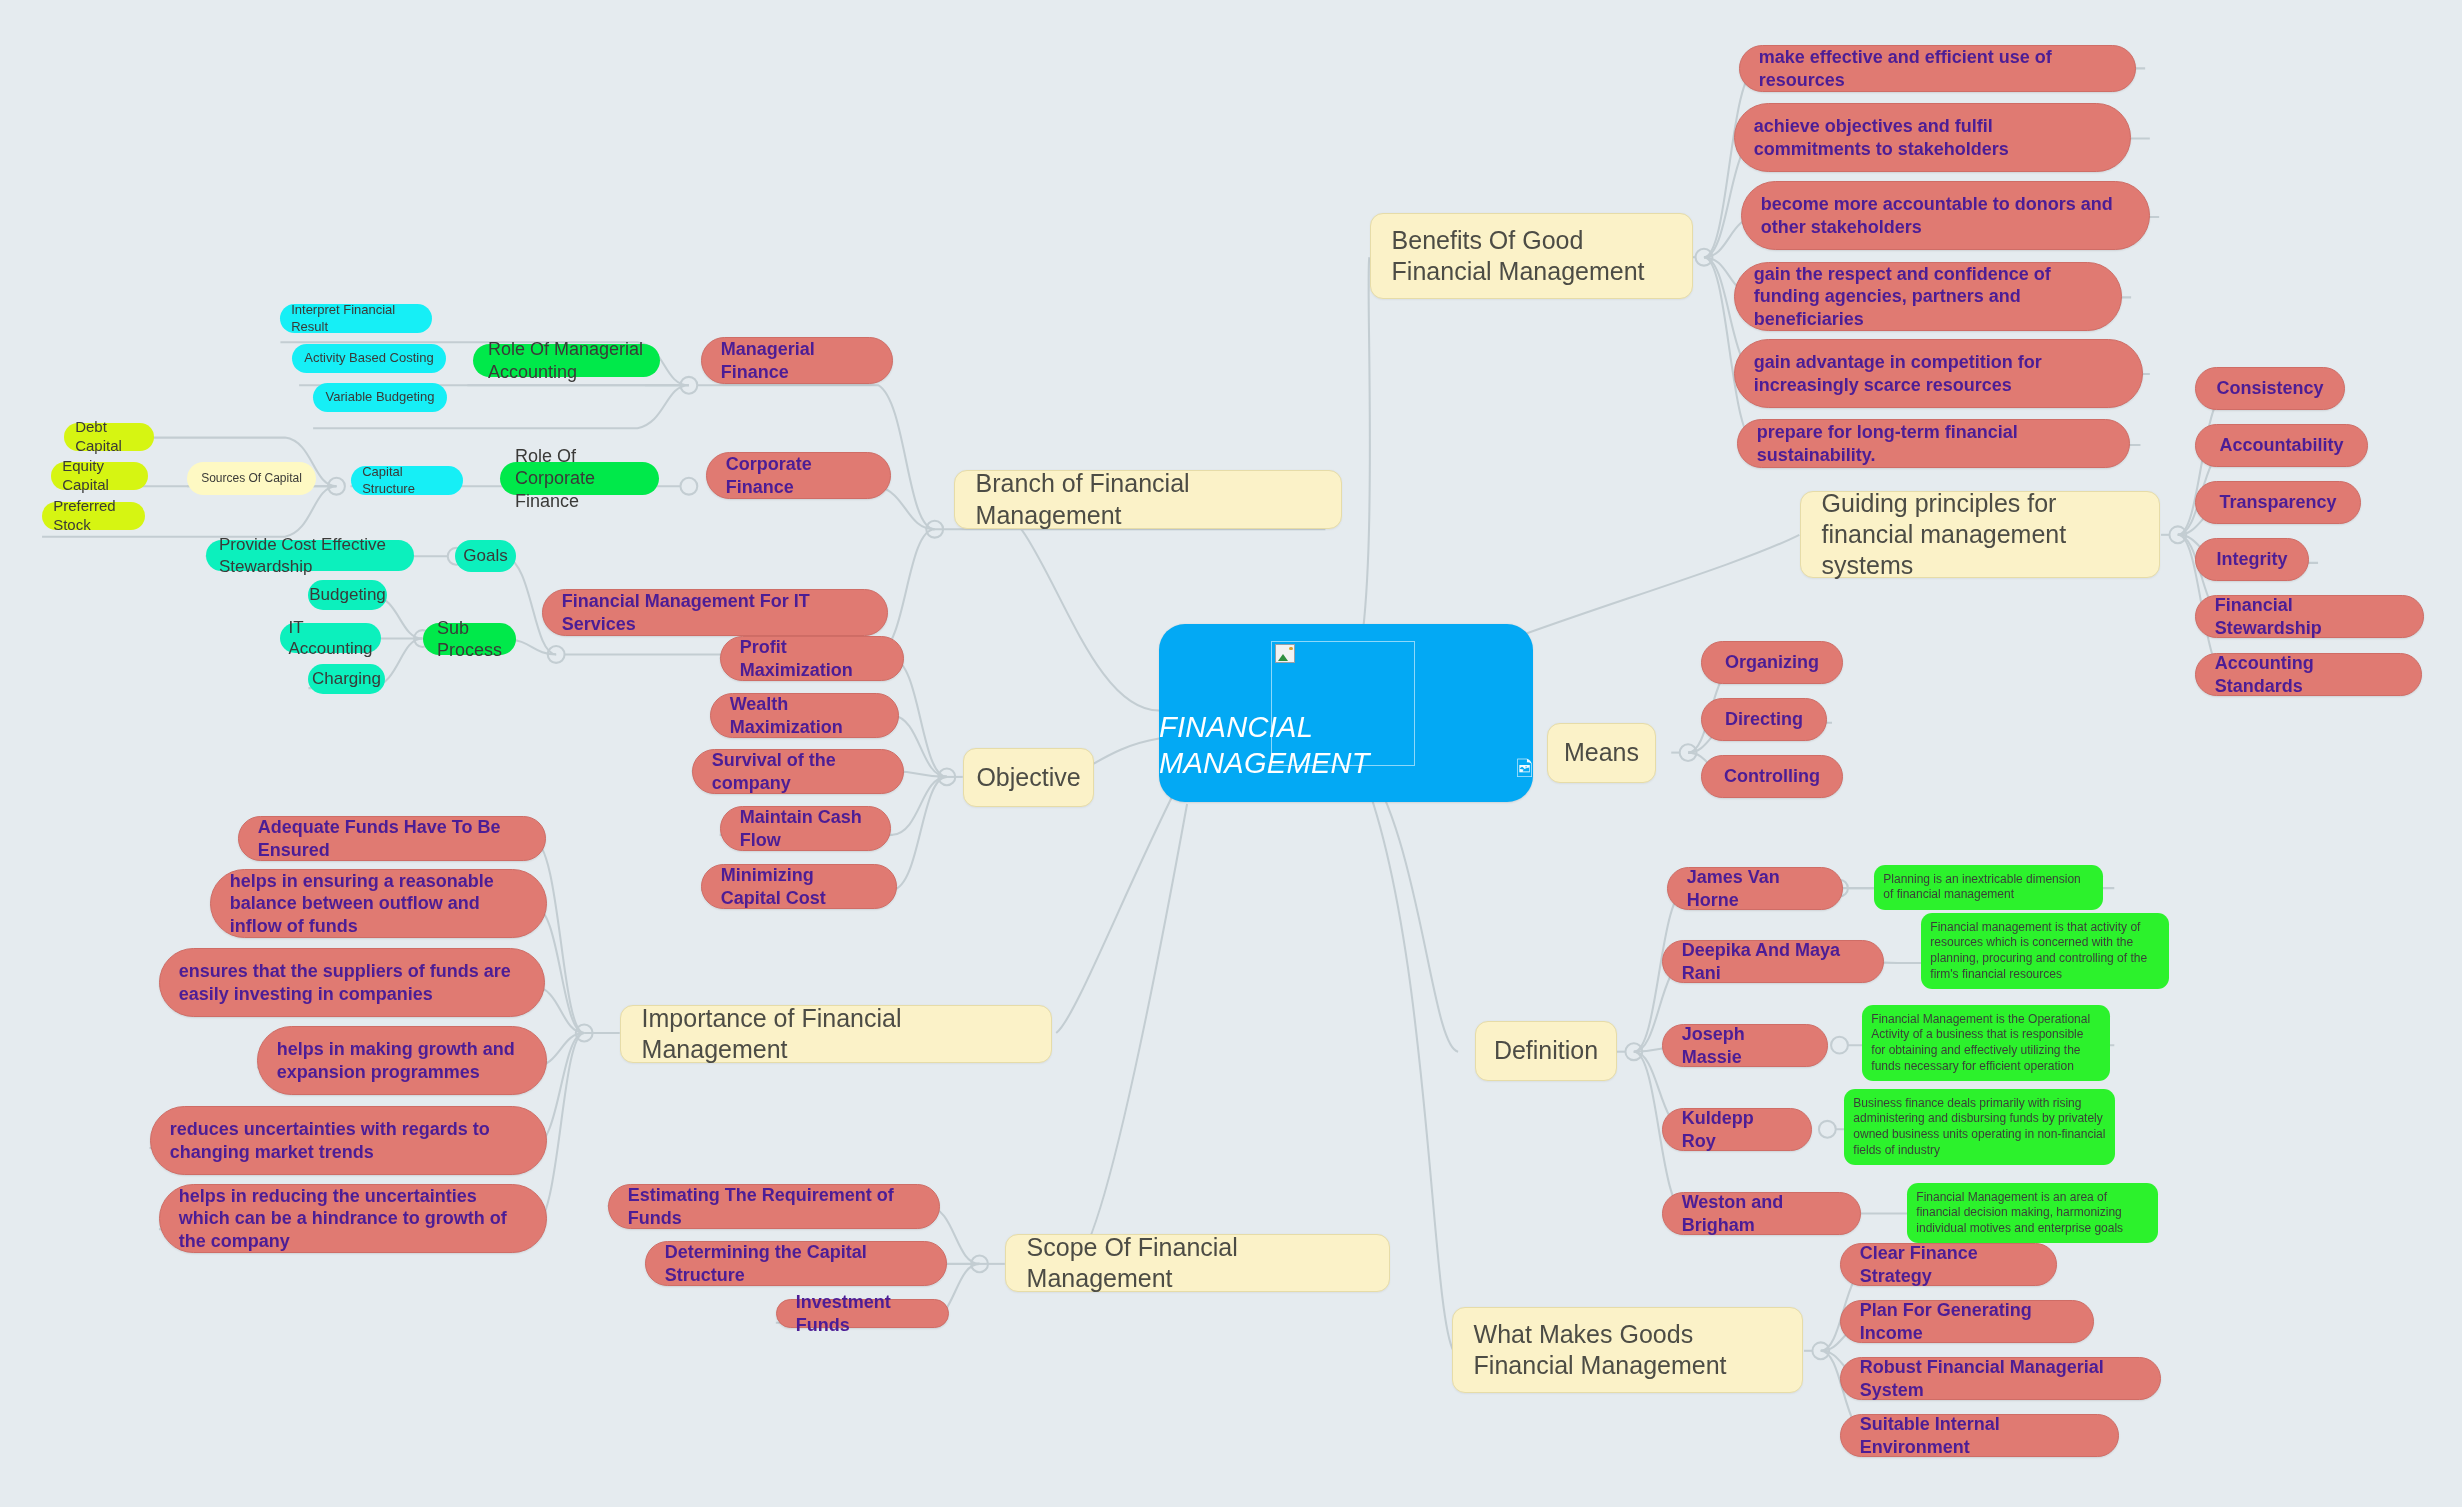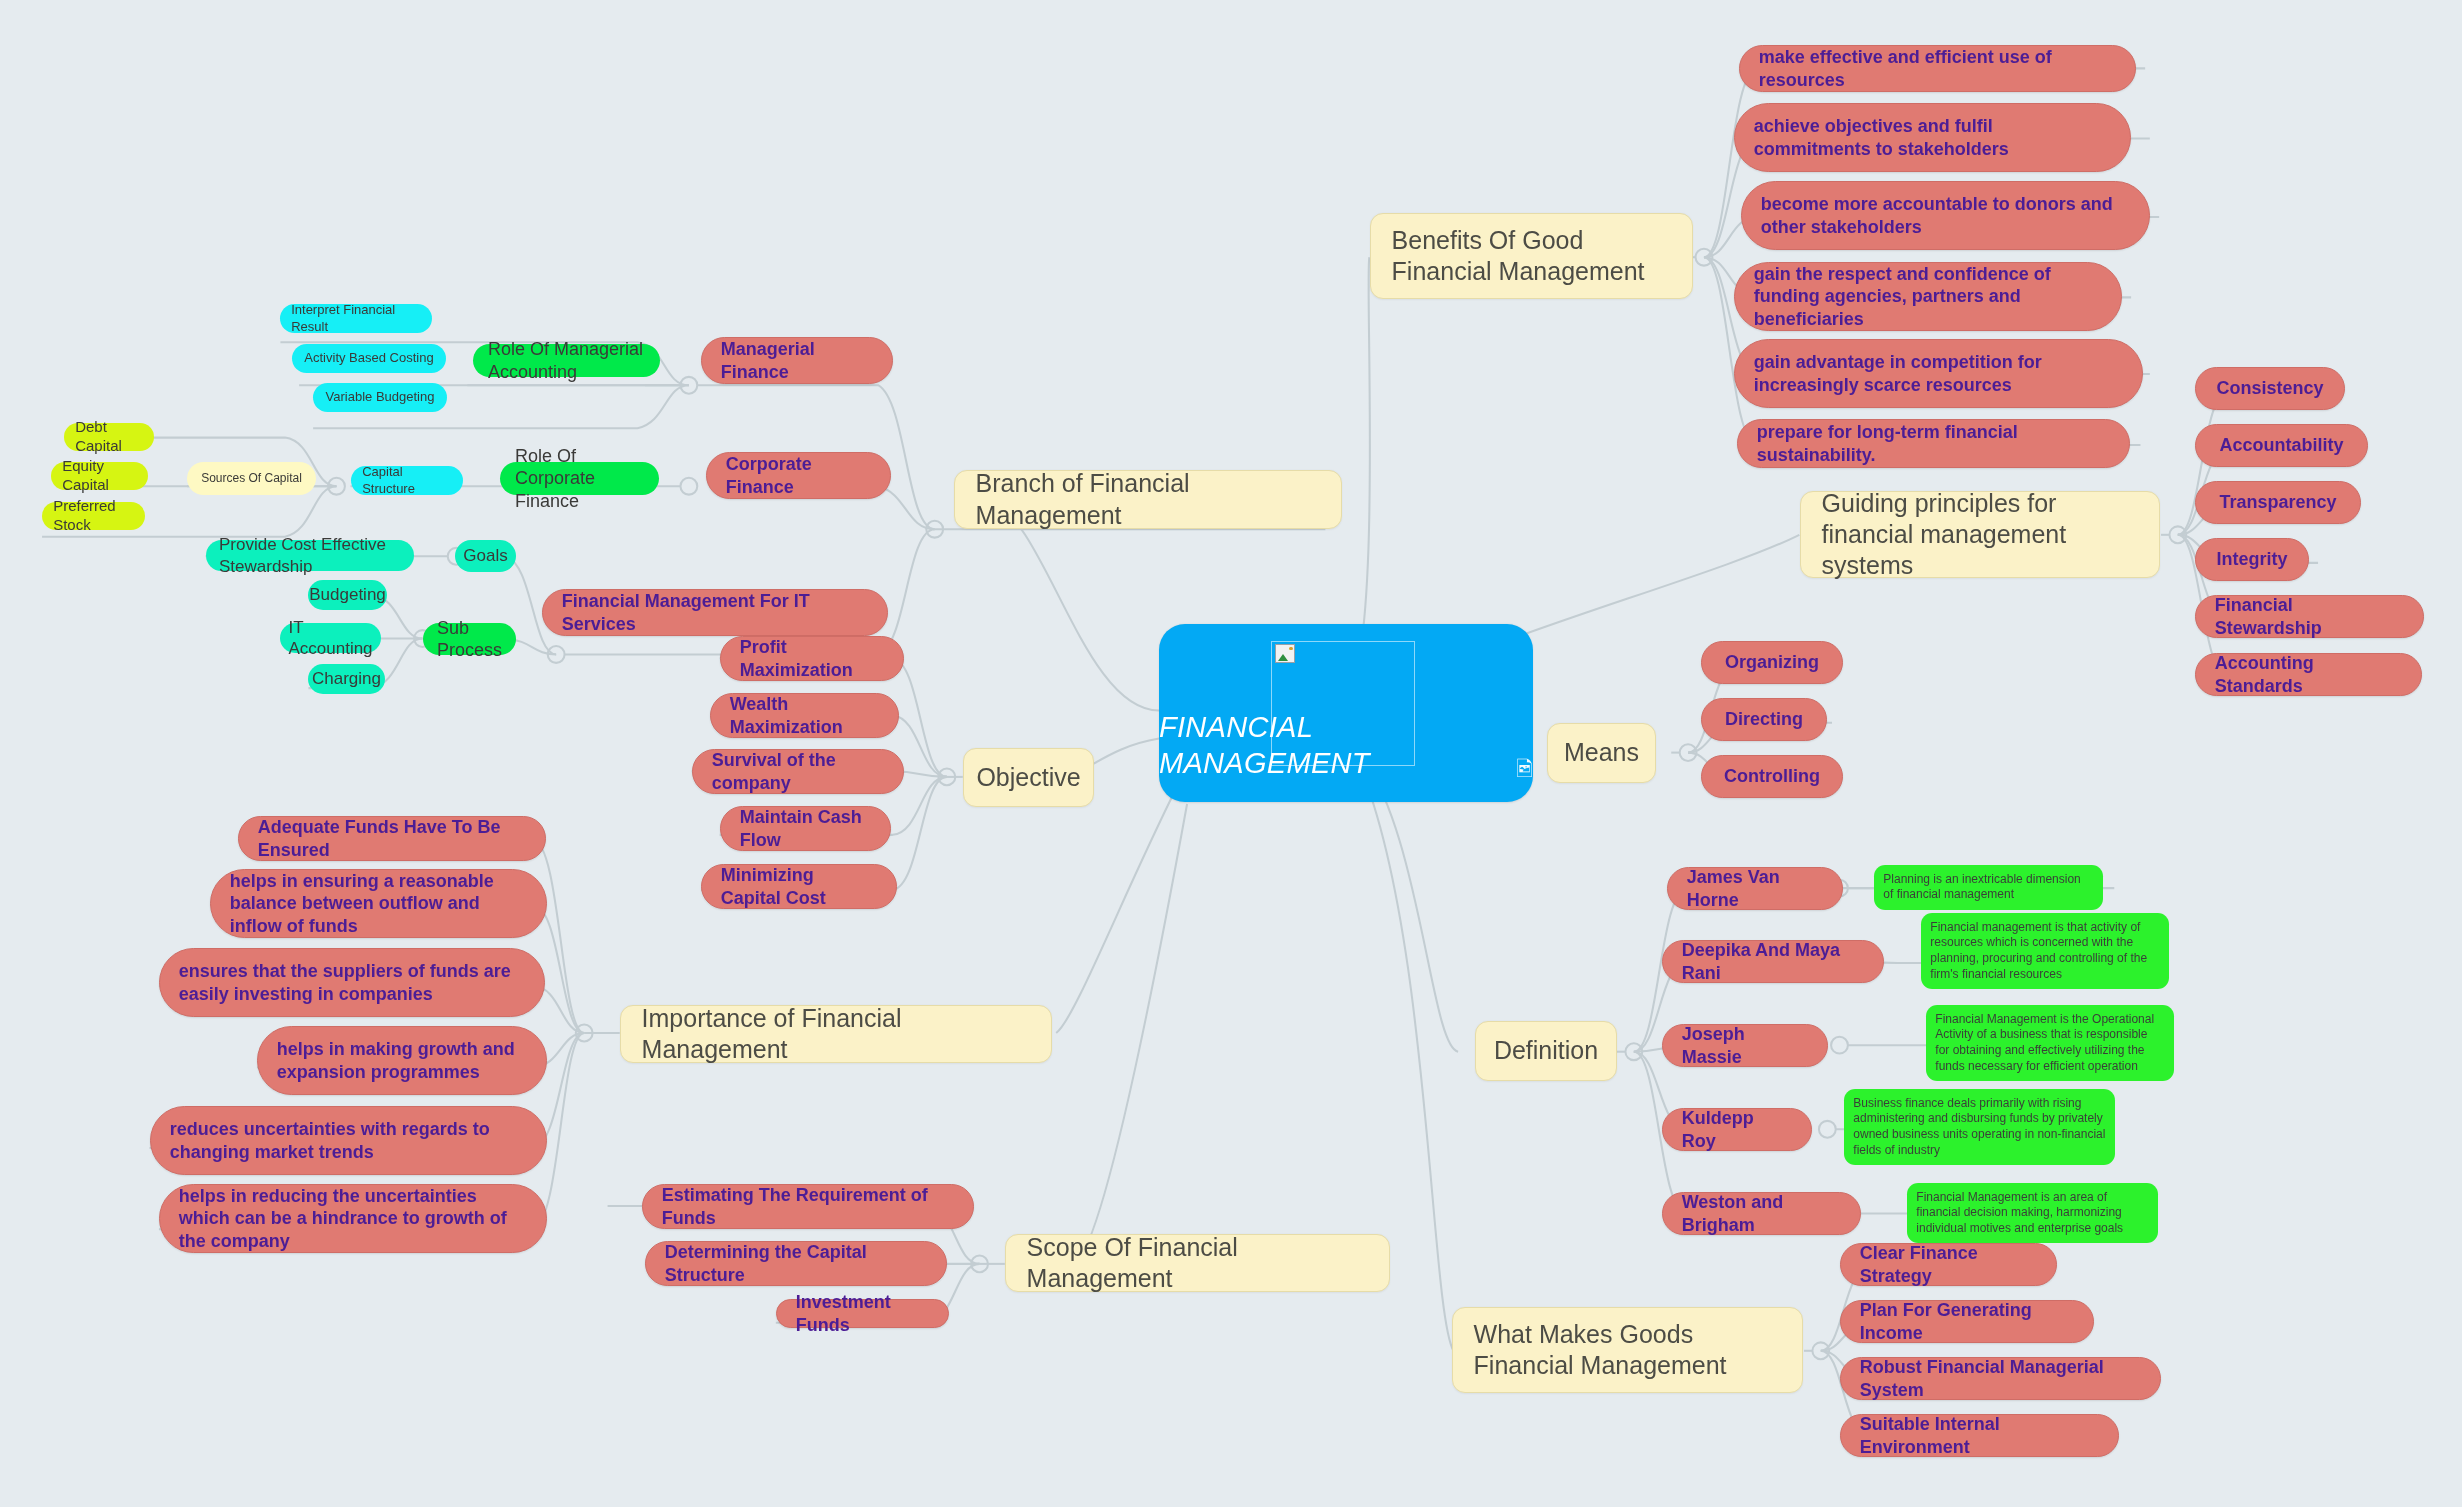--- a/index.html
+++ b/index.html
@@ -411,21 +411,21 @@
   <div class="node n-sub" style="left:257px; top:1026px; width:290px; height:69px; border-radius:36px;">
     <span>helps in making growth and expansion programmes</span>
   </div>
   <div class="node n-sub" style="left:150px; top:1106px; width:397px; height:69px; border-radius:36px;">
     <span>reduces uncertainties with regards to changing market trends</span>
   </div>
   <div class="node n-sub" style="left:159px; top:1184px; width:388px; height:69px; border-radius:36px;">
     <span>helps in reducing the uncertainties which can be a hindrance to growth of the company</span>
   </div>
 
-  <div class="node n-sub n-center-txt" style="left:642px; top:1184px; width:332px; height:45px;">
+  <div class="node n-sub n-center-txt" style="left:608px; top:1184px; width:332px; height:45px;">
     <span>Estimating The Requirement of Funds</span>
   </div>
   <div class="node n-sub n-center-txt" style="left:645px; top:1241px; width:302px; height:45px;">
     <span>Determining the Capital Structure</span>
   </div>
   <div class="node n-sub n-center-txt" style="left:776px; top:1299px; width:173px; height:29px;">
     <span>Investment Funds</span>
   </div>
 
   <div class="node n-sub n-center-txt" style="left:1739px; top:45px; width:397px; height:47px;">
@@ -491,21 +491,21 @@
   <div class="node n-sub n-center-txt" style="left:1662px; top:1192px; width:199px; height:43px;">
     <span>Weston and Brigham</span>
   </div>
 
   <div class="node n-green-note" style="left:1874px; top:865px; width:229px; height:auto; min-height:41px;">
     <span>Planning is an inextricable dimension of financial management</span>
   </div>
   <div class="node n-green-note" style="left:1921px; top:913px; width:248px; height:auto; min-height:75px;">
     <span>Financial management is that activity of resources which is concerned with the planning, procuring and controlling of the firm's financial resources</span>
   </div>
-  <div class="node n-green-note" style="left:1926px; top:1005px; width:248px; height:auto; min-height:75px;">
+  <div class="node n-green-note" style="left:1862px; top:1005px; width:248px; height:auto; min-height:75px;">
     <span>Financial Management is the Operational Activity of a business that is responsible for obtaining and effectively utilizing the funds necessary for efficient operation</span>
   </div>
   <div class="node n-green-note" style="left:1844px; top:1089px; width:271px; height:auto; min-height:75px;">
     <span>Business finance deals primarily with rising administering and disbursing funds by privately owned business units operating in non-financial fields of industry</span>
   </div>
   <div class="node n-green-note" style="left:1907px; top:1183px; width:251px; height:auto; min-height:58px;">
     <span>Financial Management is an area of financial decision making, harmonizing individual motives and enterprise goals</span>
   </div>
 
   <div class="node n-sub n-center-txt" style="left:1840px; top:1243px; width:217px; height:43px;">

